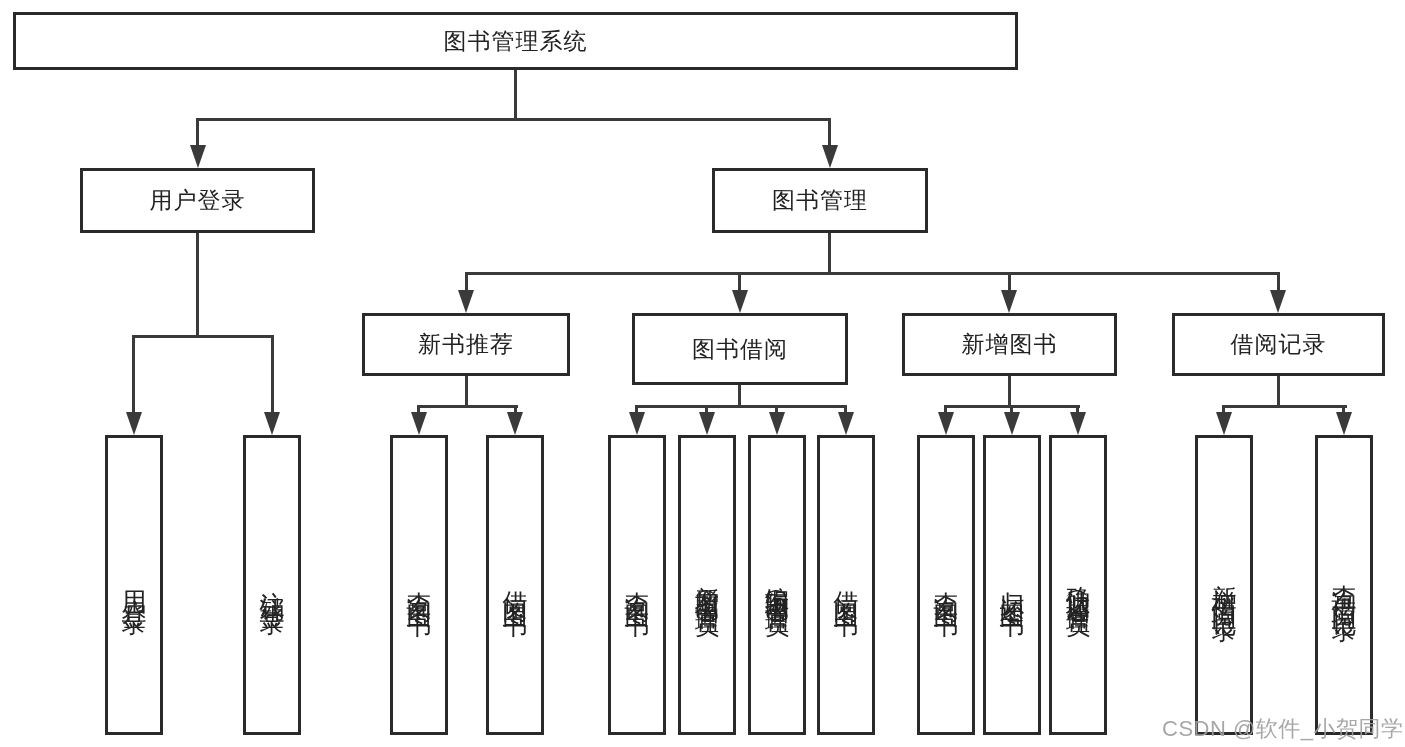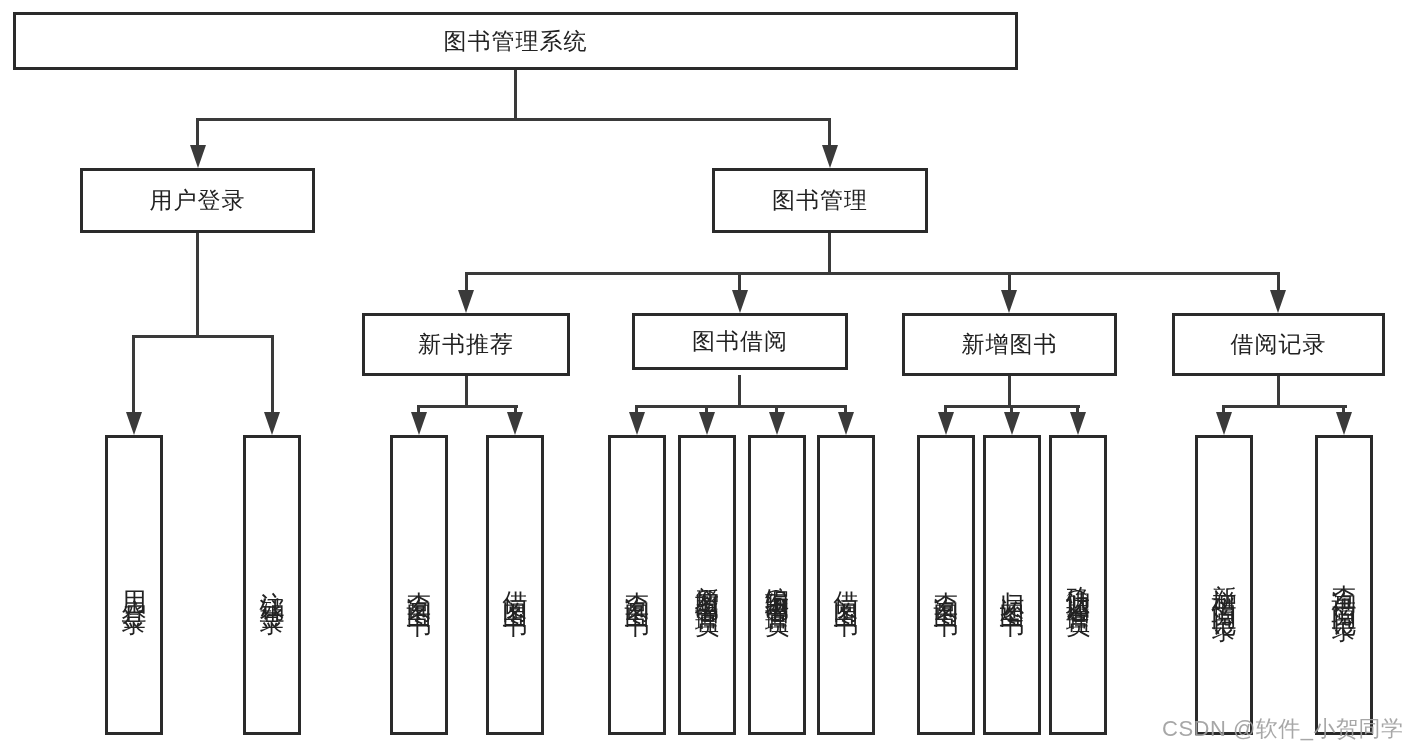--- a/index.html
+++ b/index.html
@@ -114,21 +114,21 @@
   <div class="box hbox" style="left:80px;top:168px;width:235px;height:65px">
     <span>用户登录</span>
   </div>
   <div class="box hbox" style="left:712px;top:168px;width:216px;height:65px">
     <span>图书管理</span>
   </div>
 
   <div class="box hbox" style="left:362px;top:313px;width:208px;height:63px">
     <span>新书推荐</span>
   </div>
-  <div class="box hbox" style="left:632px;top:313px;width:216px;height:57px">
+  <div class="box hbox" style="left:632px;top:313px;width:216px;height:72px">
     <span>图书借阅</span>
   </div>
   <div class="box hbox" style="left:902px;top:313px;width:215px;height:63px">
     <span>新增图书</span>
   </div>
   <div class="box hbox" style="left:1172px;top:313px;width:213px;height:63px">
     <span>借阅记录</span>
   </div>
 
   <div class="box vbox" style="left:105px;top:435px">

